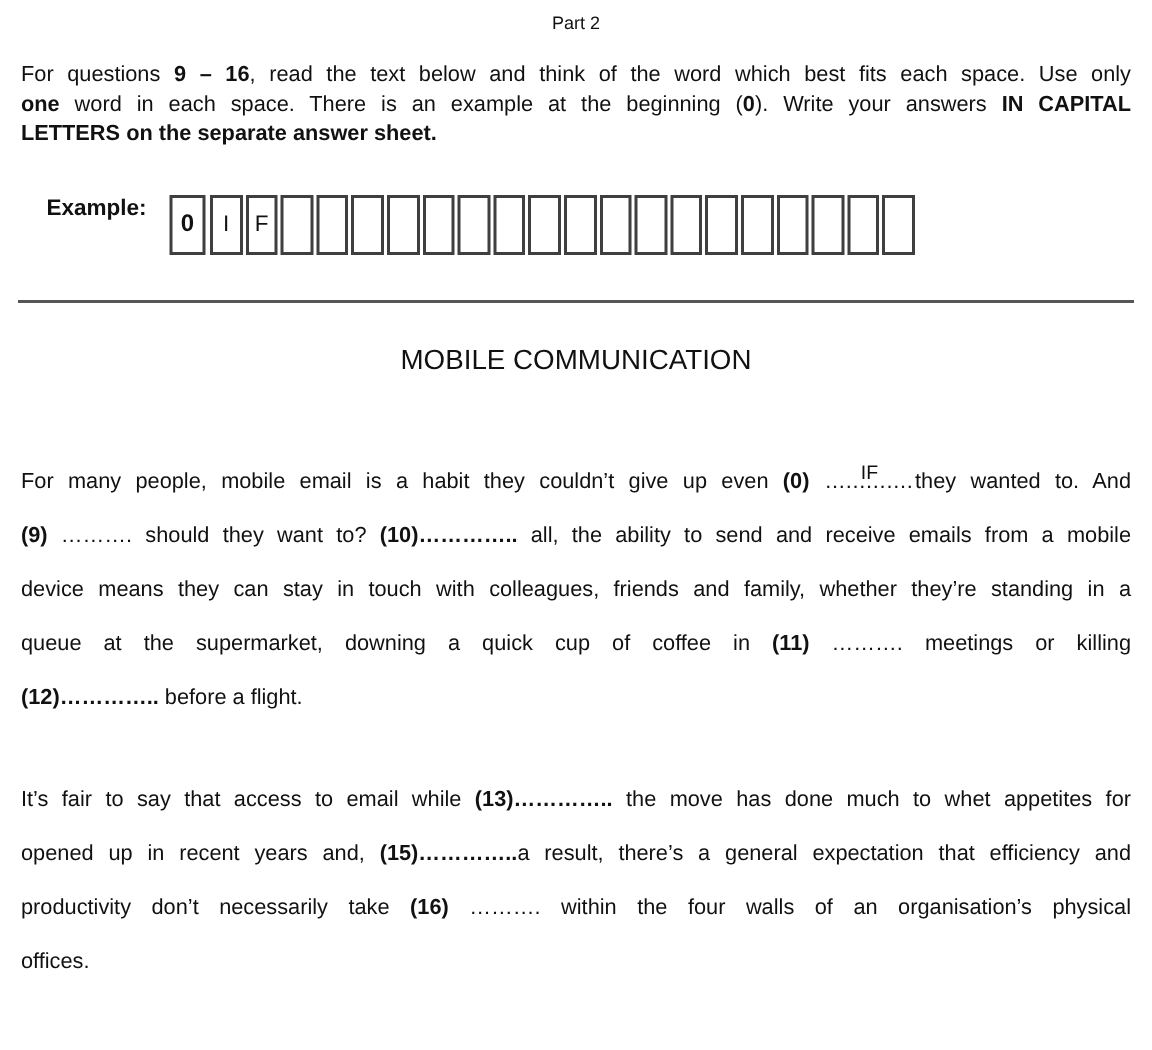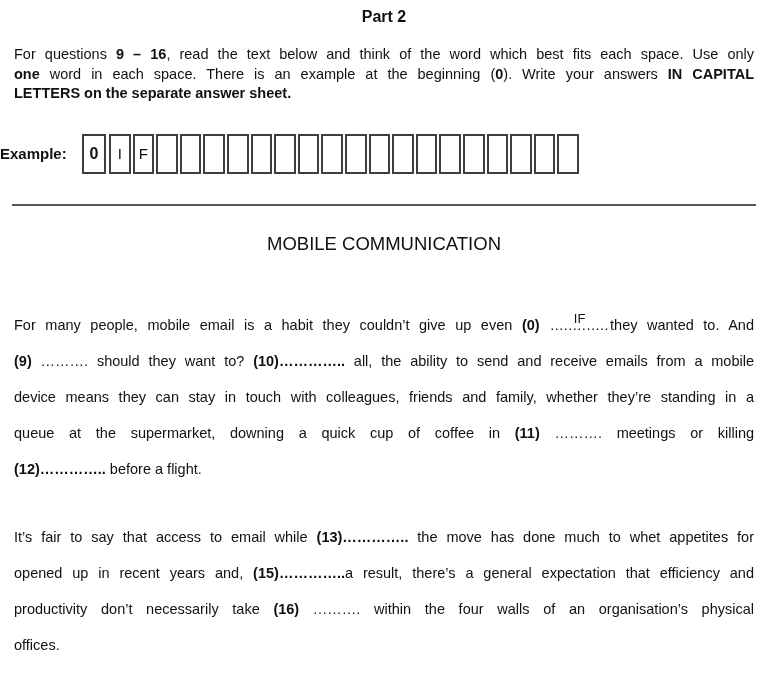--- a/index.html
+++ b/index.html
@@ -8,37 +8,38 @@
     background: #ffffff;
     color: #111111;
     font-family: "Liberation Sans", "DejaVu Sans", sans-serif;
     overflow: hidden;
   }
   .sheet { width: 768px; height: 700px; position: relative; }
 
   .part-title {
     margin-top: 8px;
     text-align: center;
-    font-weight: bold;
-    font-size: 16px;
+    font-weight: normal;
+    font-size: 12px;
   }
 
   .instructions {
     margin: 19px 14px 0 14px;
     font-size: 14.5px;
     line-height: 19.5px;
   }
 
   .tline { min-height: 1em; }
   .tline.just { text-align: justify; text-align-last: justify; }
 
   .example-row {
     margin-top: 30px;
+    padding-left: 31px;
     display: flex;
-    align-items: center;
+    align-items: flex-start;
     height: 40px;
   }
   .example-label {
     font-weight: bold;
     font-size: 15px;
     width: 82px;
     flex: 0 0 auto;
   }
   .num-box {
     box-sizing: border-box;

